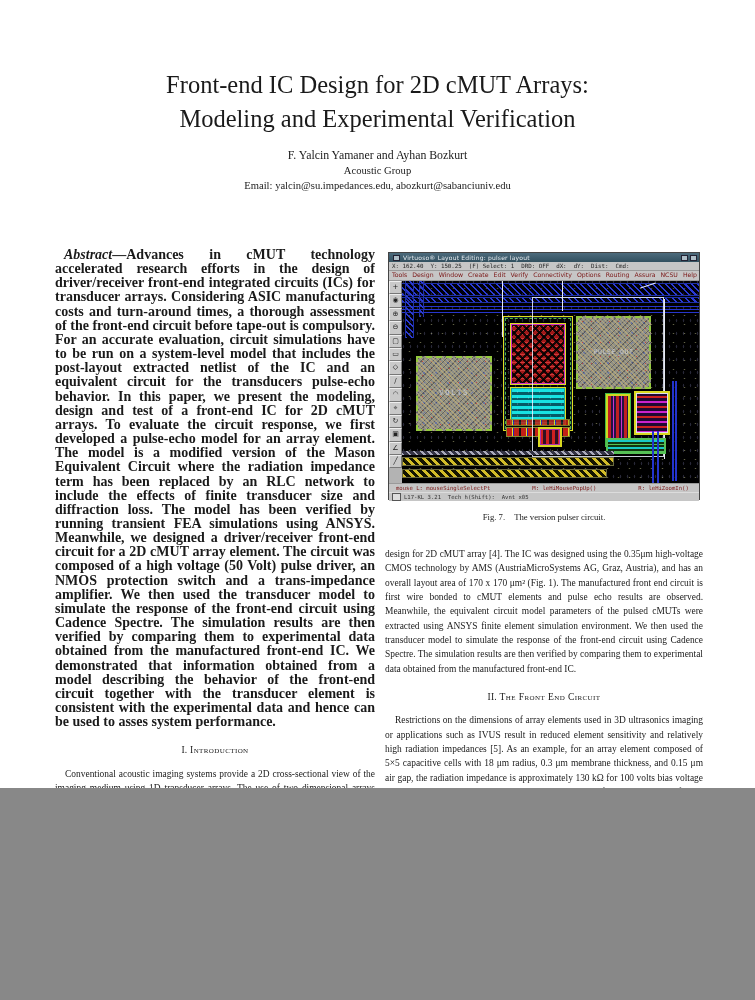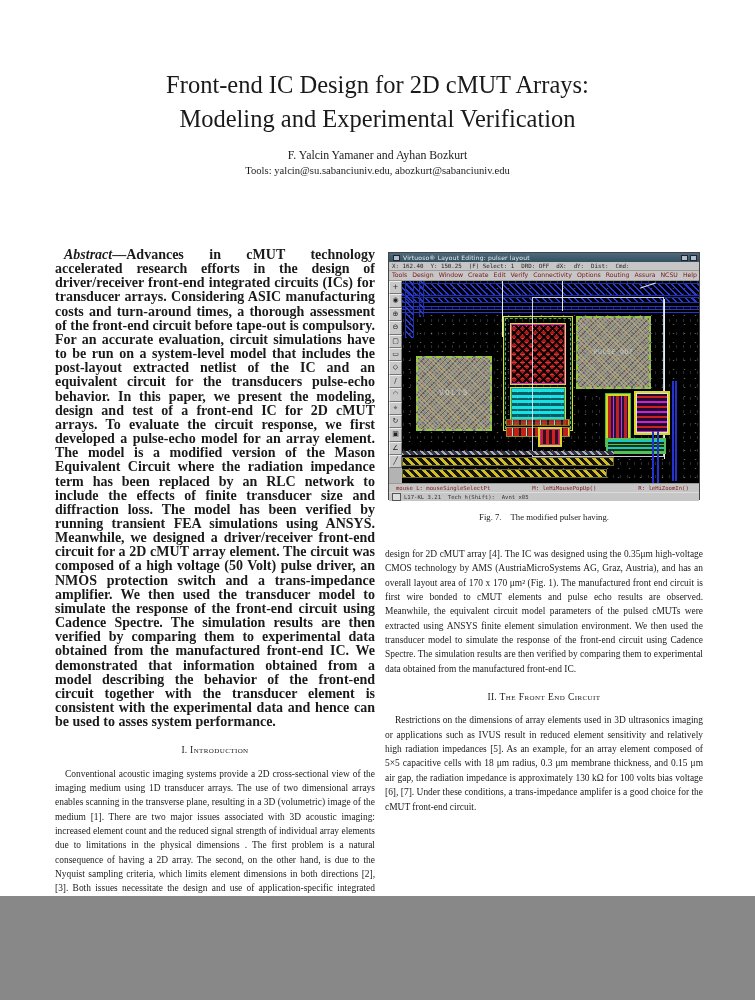--- a/index.html
+++ b/index.html
@@ -1,16 +1,16 @@
 <!DOCTYPE html>
 <html><head>
 <meta charset="utf-8">
 <style>
   html,body{margin:0;padding:0;background:#888;}
-  .page{position:relative;width:755px;height:896px;background:#ffffff;margin:0 auto;
+  .page{position:relative;width:755px;height:788px;background:#ffffff;margin:0 auto;
         font-family:"Liberation Serif", serif;color:#1a1a1a;overflow:hidden;}
 
   
   .title{position:absolute;top:68px;left:0;width:755px;text-align:center;
          font-size:24.5px;font-weight:normal;line-height:34px;margin:0;}
   .authors{position:absolute;top:148px;left:0;width:755px;text-align:center;line-height:15px;}
   .authors .name{font-size:11.8px;}
   .authors .aff{font-size:10.6px;}
 
   
@@ -122,21 +122,22 @@
 
 <div class="page">
 
   <h1 class="title">
     <span style="display:block">Front-end IC Design for 2D cMUT Arrays:</span>
     <span style="display:block">Modeling and Experimental Verification</span>
   </h1>
 
   <div class="authors">
     <div class="name">F. Yalcin Yamaner and Ayhan Bozkurt</div>
-    <div class="aff">Tools: yalcin@su.sabanciuniv.edu, abozkurt@sabanciuniv.edu</div>
+    <div class="aff">Acoustic Group</div>
+    <div class="aff">Email: yalcin@su.impedances.edu, abozkurt@sabanciuniv.edu</div>
   </div>
 
   <div class="col col-left">
     <p class="abstract"><span class="ab-label">Abstract</span><span>—Advances in cMUT technology accelerated research efforts in the design of driver/receiver front-end integrated circuits (ICs) for transducer arrays. Considering ASIC manufacturing costs and turn-around times, a thorough assessment of the front-end circuit before tape-out is compulsory. For an accurate evaluation, circuit simulations have to be run on a system-level model that includes the post-layout extracted netlist of the IC and an equivalent circuit for the transducers pulse-echo behavior. In this paper, we present the modeling, design and test of a front-end IC for 2D cMUT arrays. To evaluate the circuit response, we first developed a pulse-echo model for an array element. The model is a modified version of the Mason Equivalent Circuit where the radiation impedance term has been replaced by an RLC network to include the effects of finite transducer size and diffraction loss. The model has been verified by running transient FEA simulations using ANSYS. Meanwhile, we designed a driver/receiver front-end circuit for a 2D cMUT array element. The circuit was composed of a high voltage (50 Volt) pulse driver, an NMOS protection switch and a trans-impedance amplifier. We then used the transducer model to simulate the response of the front-end circuit using Cadence Spectre. The simulation results are then verified by comparing them to experimental data obtained from the manufactured front-end IC. We demonstrated that information obtained from a model describing the behavior of the front-end circuit together with the transducer element is consistent with the experimental data and hence can be used to asses system performance.</span></p>
     <h2><span>I.</span> <span class="sc">Introduction</span></h2>
     <p class="bodyp indent">Conventional acoustic imaging systems provide a 2D cross-sectional view of the imaging medium using 1D transducer arrays. The use of two dimensional arrays enables scanning in the transverse plane, resulting in a 3D (volumetric) image of the medium [1]. There are two major issues associated with 3D acoustic imaging: increased element count and the reduced signal strength of individual array elements due to limitations in the physical dimensions . The first problem is a natural consequence of having a 2D array. The second, on the other hand, is due to the Nyquist sampling criteria, which limits element dimensions in both directions [2], [3]. Both issues necessitate the design and use of application-specific integrated circuits for driving and sensing purposes, and thoroughly analyze the system performance before the manufacturing of the IC [3].</p>
   </div>
 
   <div class="col col-right">
 
@@ -242,21 +243,21 @@
           <span>mouse L: mouseSingleSelectPt</span>
           <span class="mm">M: leHiMousePopUp()</span>
           <span class="mr">R: leHiZoomIn()</span>
         </div>
         <div class="promptrow">
           <span class="picon"></span>
           <span>L17-KL 3.21  Tech h(Shift):  Avnt x05</span>
         </div>
       </div>
 
-      <figcaption><span>Fig. 7.</span><span class="capgap">The modified pulser having.</span></figcaption>
+      <figcaption><span>Fig. 7.</span><span class="capgap">The version pulser circuit.</span></figcaption>
     </figure>
 
     <p class="bodyp">design for 2D cMUT array [4]. The IC was designed using the 0.35μm high-voltage CMOS technology by AMS (AustriaMicroSystems AG, Graz, Austria), and has an overall layout area of 170 x 170 μm² (Fig. 1). The manufactured front end circuit is first wire bonded to cMUT elements and pulse echo results are observed. Meanwhile, the equivalent circuit model parameters of the pulsed cMUTs were extracted using ANSYS finite element simulation environment. We then used the transducer model to simulate the response of the front-end circuit using Cadence Spectre. The simulation results are then verified by comparing them to experimental data obtained from the manufactured front-end IC.</p>
     <h2><span>II.</span> <span class="sc">The Front End Circuit</span></h2>
     <p class="bodyp indent">Restrictions on the dimensions of array elements used in 3D ultrasonics imaging or applications such as IVUS result in reduced element sensitivity and relatively high radiation impedances [5]. As an example, for an array element composed of 5×5 capacitive cells with 18 μm radius, 0.3 μm membrane thickness, and 0.15 μm air gap, the radiation impedance is approximately 130 kΩ for 100 volts bias voltage [6], [7]. Under these conditions, a trans-impedance amplifer is a good choice for the cMUT front-end circuit.</p>
   </div>
 
   <div class="footer">
     <span class="f-left">1051-0117/07/$25.00 ©2007 IEEE</span>
     <span class="f-center">2147</span>

